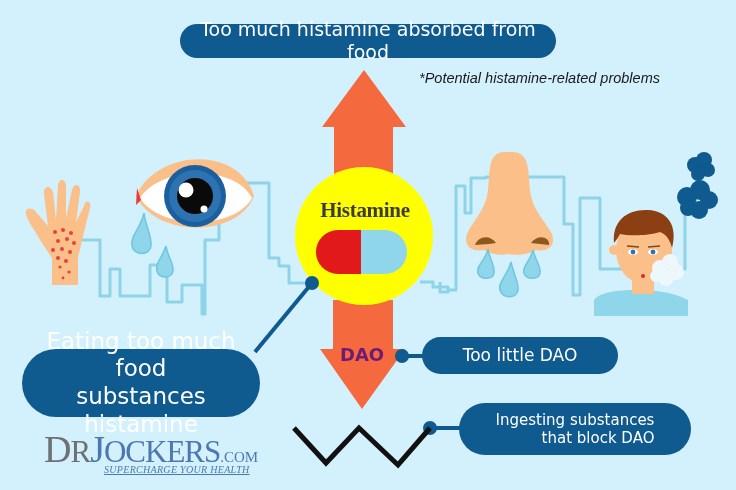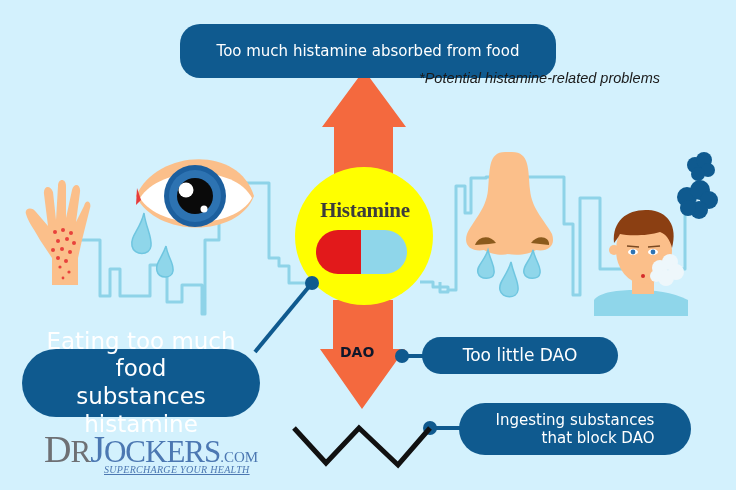--- a/index.html
+++ b/index.html
@@ -1,26 +1,26 @@
 <!DOCTYPE html>
 <html><head>
 <meta charset="utf-8">
 <style>
   html,body{margin:0;padding:0;}
   body{width:736px;height:490px;overflow:hidden;background:#d3f1fd;font-family:"Liberation Sans",sans-serif;}
   .stage{position:relative;width:736px;height:490px;background:#d3f1fd;}
   .bg-svg{position:absolute;left:0;top:0;}
   .pill{position:absolute;background:#0f5a8f;color:#ffffff;border-radius:24px;display:flex;align-items:center;justify-content:center;text-align:center;font-family:"DejaVu Sans","Liberation Sans",sans-serif;line-height:1.2;}
-  .pill-top{left:180px;top:24px;width:376px;height:54px;font-size:15px;border-radius:20px;}
+  .pill-top{left:180px;top:24px;width:376px;height:34px;font-size:19px;border-radius:20px;}
   .pill-dao{left:422px;top:337px;width:196px;height:37px;font-size:17px;border-radius:19px;}
   .pill-block{left:459px;top:403px;width:232px;height:52px;font-size:15px;border-radius:26px;text-align:right;}
   .pill-eat{left:22px;top:349px;width:238px;height:68px;font-size:23px;border-radius:34px;}
   .note{position:absolute;left:419px;top:70px;font-size:14.5px;font-style:italic;color:#1a1a1a;font-family:"Liberation Sans",sans-serif;}
   .hist-label{position:absolute;left:302px;top:198px;width:126px;text-align:center;font-size:21px;font-weight:bold;color:#3c3c3c;font-family:Liberation Serif, serif;letter-spacing:-0.3px;}
-  .dao-label{position:absolute;left:340px;top:344px;font-size:14px;font-weight:bold;color:#0f172a;font-family:"DejaVu Sans",sans-serif;}
+  .dao-label{position:absolute;left:340px;top:344px;font-size:18px;font-weight:bold;color:#701a75;font-family:"DejaVu Sans",sans-serif;}
   .logo{position:absolute;left:44px;top:430px;}
   .logo-main{font-family:"Liberation Serif",serif;font-size:38px;color:#6e7074;letter-spacing:-1px;line-height:1;}
   .logo-main .j{color:#4c78b2;}
   .logo-main .ockers{color:#4c78b2;font-size:31px;}
   .logo-main .com{color:#4c78b2;font-size:15px;letter-spacing:0;}
   .logo-main .r{font-size:31px;}
   .logo-tag{font-family:"Liberation Serif",serif;font-style:italic;font-size:10px;color:#4c78b2;margin-left:60px;margin-top:-4px;letter-spacing:0.3px;text-decoration:underline;}
 </style>
 </head>
 <body>

